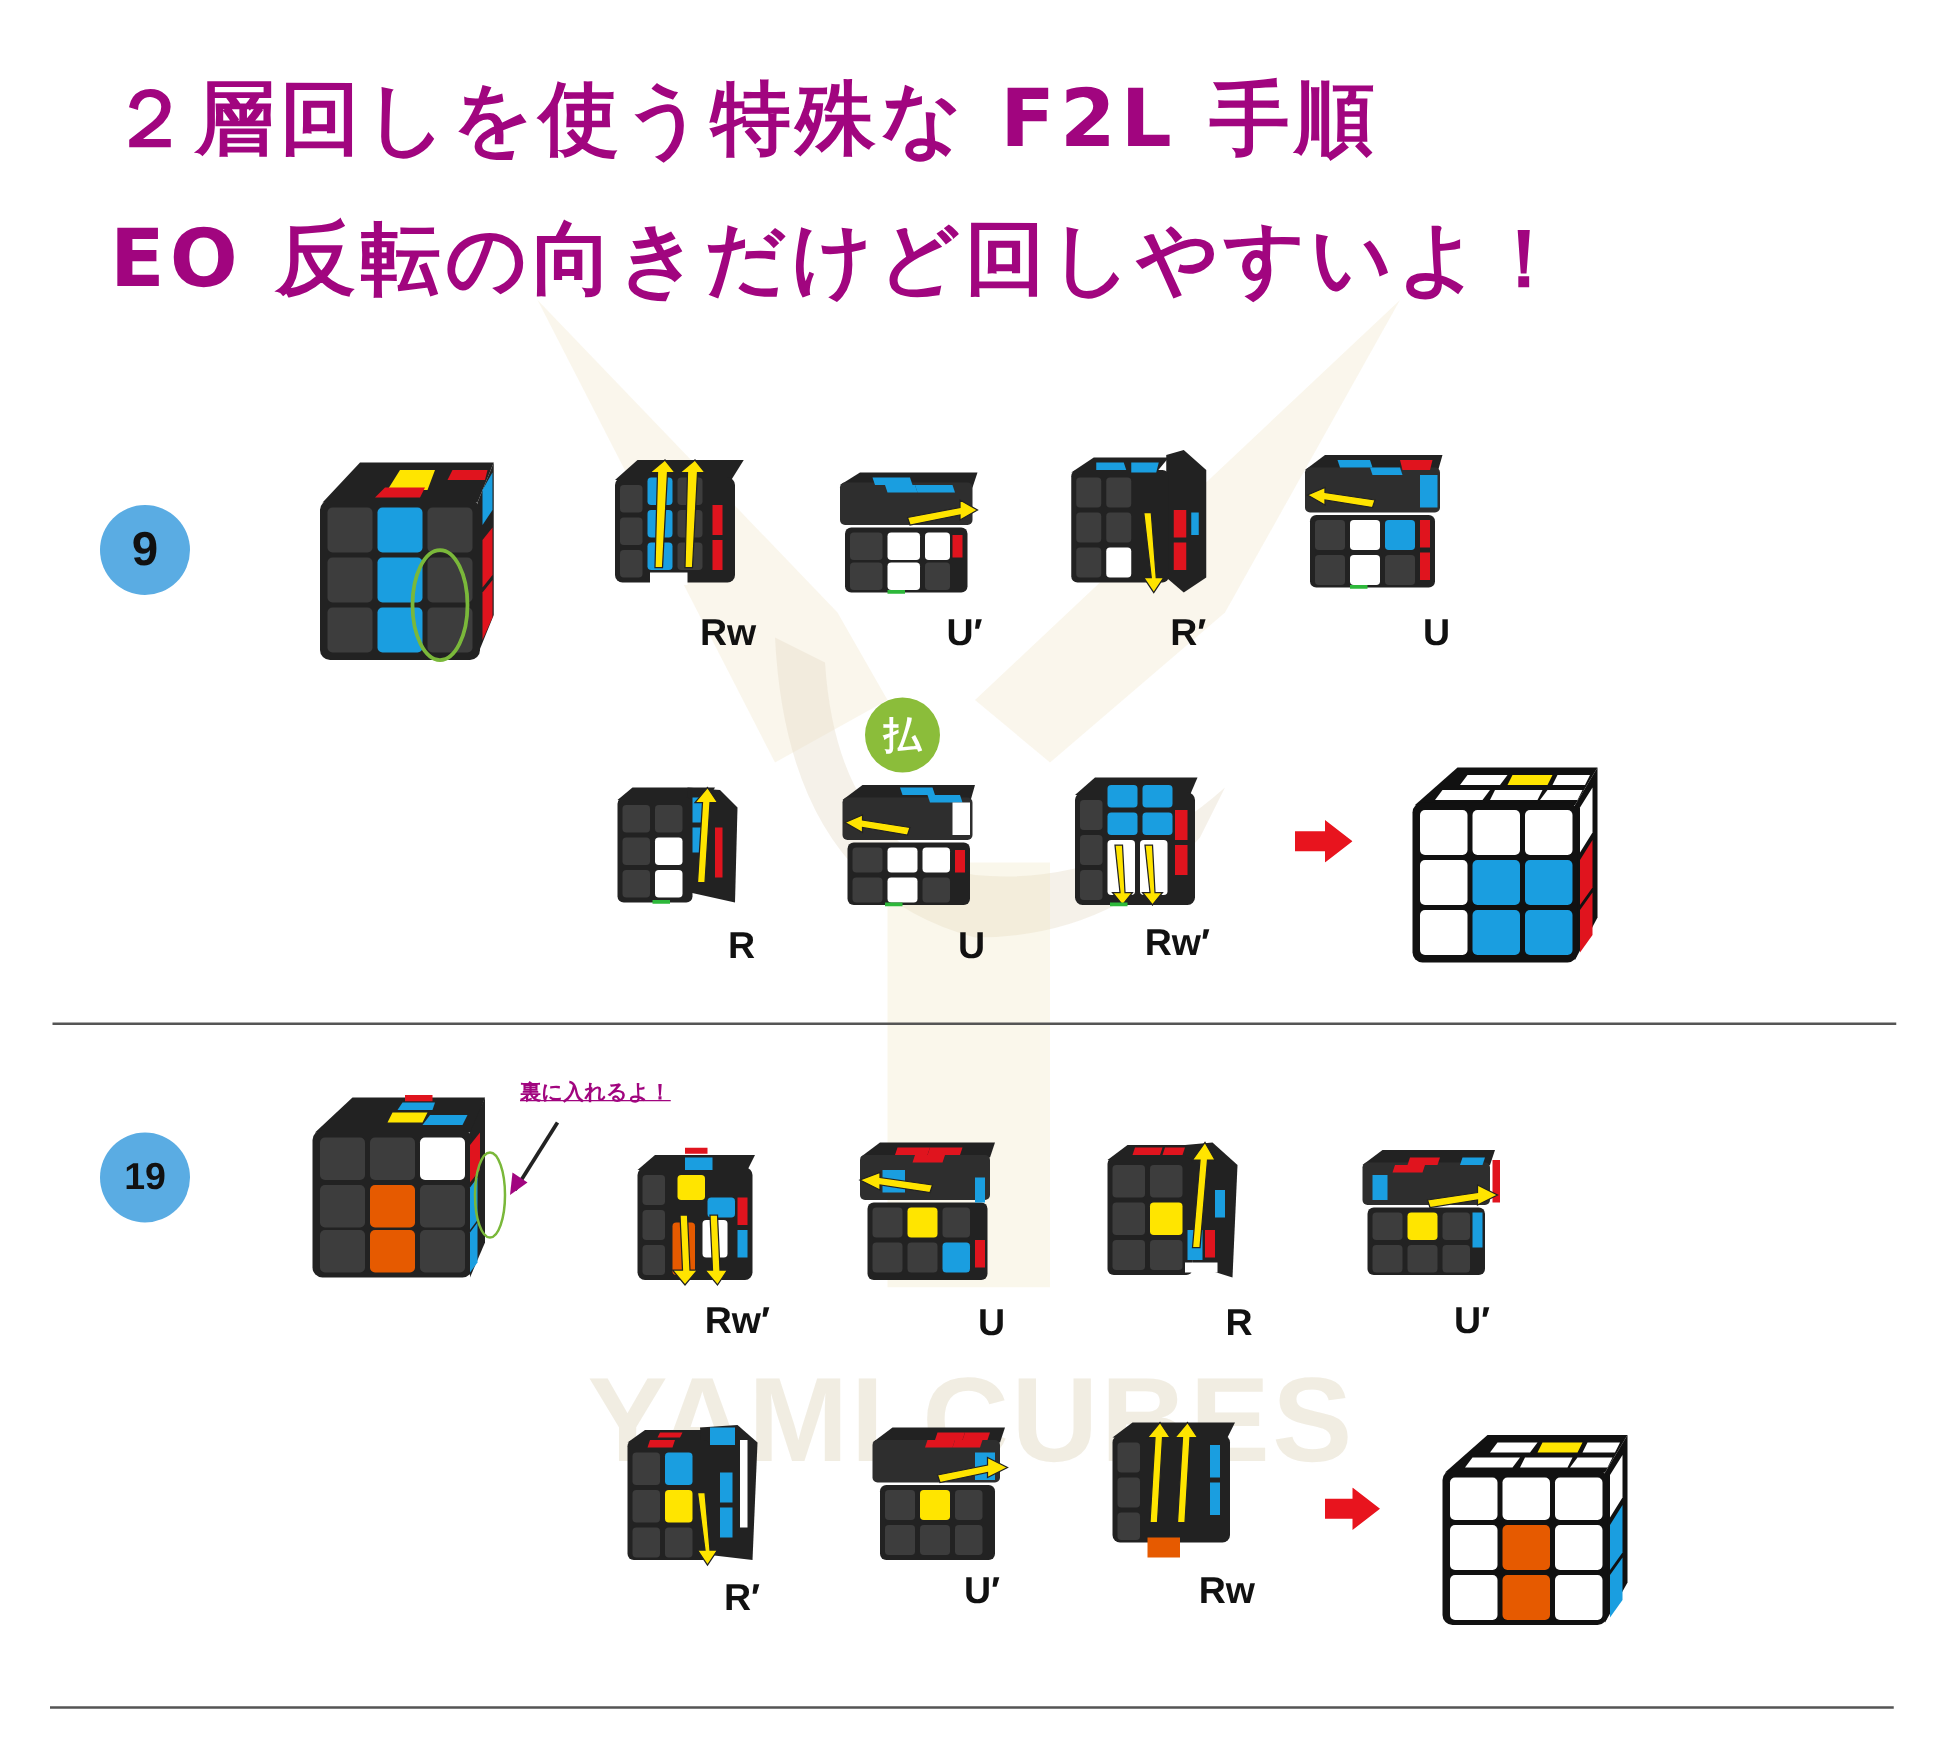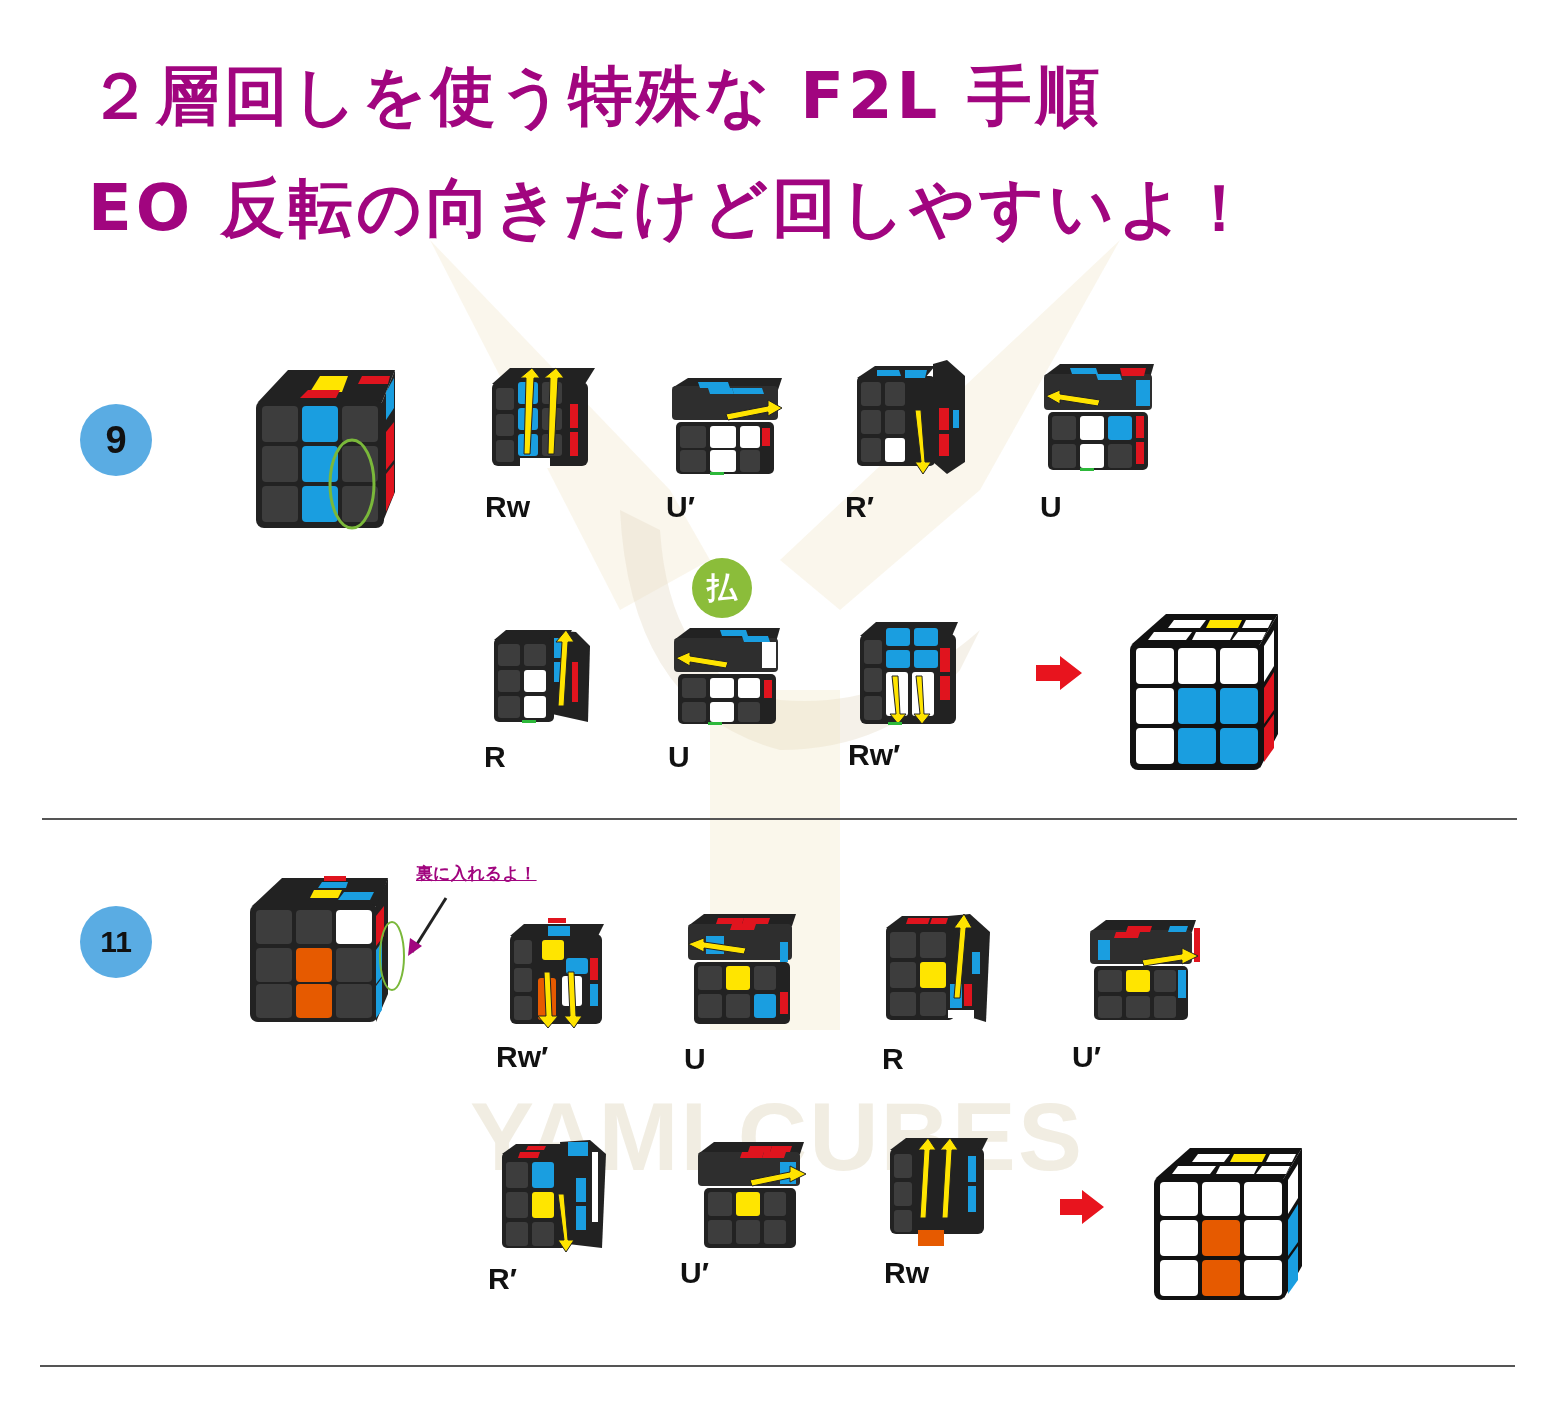--- a/index.html
+++ b/index.html
@@ -2,21 +2,21 @@
 <html><head>
 <meta charset="utf-8">
 <style>
   html,body{margin:0;padding:0;background:#fff;}
   body{width:1560px;height:1404px;position:relative;overflow:hidden;font-family:"DejaVu Sans","Liberation Sans",sans-serif;}
   .title{position:absolute;left:88px;color:#a1057f;font-weight:bold;font-size:64px;letter-spacing:4px;white-space:nowrap;line-height:1;}
   .watermark-logo{position:absolute;left:420px;top:230px;width:720px;height:800px;}
   .watermark-text{position:absolute;left:470px;top:1082px;font-family:"Liberation Sans",sans-serif;font-weight:bold;font-size:96px;letter-spacing:2px;color:rgba(225,215,190,0.45);white-space:nowrap;text-align:center;}
   .case-badge{position:absolute;width:72px;height:72px;border-radius:50%;background:#5aace3;color:#111;font-weight:bold;display:flex;align-items:center;justify-content:center;font-family:"Liberation Sans",sans-serif;}
   .cube{position:absolute;}
-  .move-label{position:absolute;font-family:"Liberation Sans",sans-serif;font-weight:bold;font-size:30px;color:#111;text-align:left;width:120px;}
+  .move-label{position:absolute;font-family:"Liberation Sans",sans-serif;font-weight:bold;font-size:30px;color:#111;text-align:right;width:120px;}
   .divider{position:absolute;height:2px;background:#555;}
   .arrow-red{position:absolute;}
   .note{position:absolute;color:#a1057f;font-weight:bold;font-size:17px;white-space:nowrap;}
   .harai{position:absolute;width:60px;height:60px;border-radius:50%;background:#8bbd3a;color:#fff;font-weight:bold;font-size:30px;display:flex;align-items:center;justify-content:center;}
 </style>
 </head>
 <body>
 
 <svg class="watermark-logo" viewBox="0 0 720 800">
   <path d="M10 10 L250 260 L290 330 L200 380 Z" fill="rgba(240,228,200,0.35)"></path>
@@ -216,21 +216,21 @@
   <rect x="10" y="116" width="38" height="36" rx="4" fill="#fff"></rect>
     <rect x="52" y="116" width="38" height="36" rx="4" fill="#1a9ee0"></rect>
     <rect x="94" y="116" width="38" height="36" rx="4" fill="#1a9ee0"></rect>
   <polygon points="138,34 148,18 148,54 138,70" fill="#fff"></polygon>
   <polygon points="138,76 148,60 148,98 138,112" fill="#e0141e"></polygon>
   <polygon points="138,116 148,102 148,136 138,150" fill="#e0141e"></polygon>
 </svg>
 
 <div class="divider" style="left:42px;top:818px;width:1475px;"></div>
 
-<div class="case-badge" style="left:80px;top:906px;font-size:30px;">11</div>
+<div class="case-badge" style="left:80px;top:906px;font-size:30px;">19</div>
 
 <svg class="cube" style="left:246px;top:876px;" width="160" height="150" viewBox="0 0 160 150">
   <polygon points="6,30 36,2 142,2 132,30" fill="#222"></polygon>
   <polygon points="130,30 142,2 142,118 130,146" fill="#222"></polygon>
   <rect x="4" y="28" width="128" height="118" rx="8" fill="#222"></rect>
   <polygon points="76,6 102,6 100,12 72,12" fill="#1a9ee0"></polygon>
     <polygon points="68,14 96,14 92,22 64,22" fill="#ffe500"></polygon>
     <polygon points="98,16 128,16 124,24 92,24" fill="#1a9ee0"></polygon>
   <rect x="78" y="0" width="22" height="5" fill="#e0141e"></rect>
   <rect x="10" y="34" width="36" height="34" rx="4" fill="#3d3d3d"></rect>

